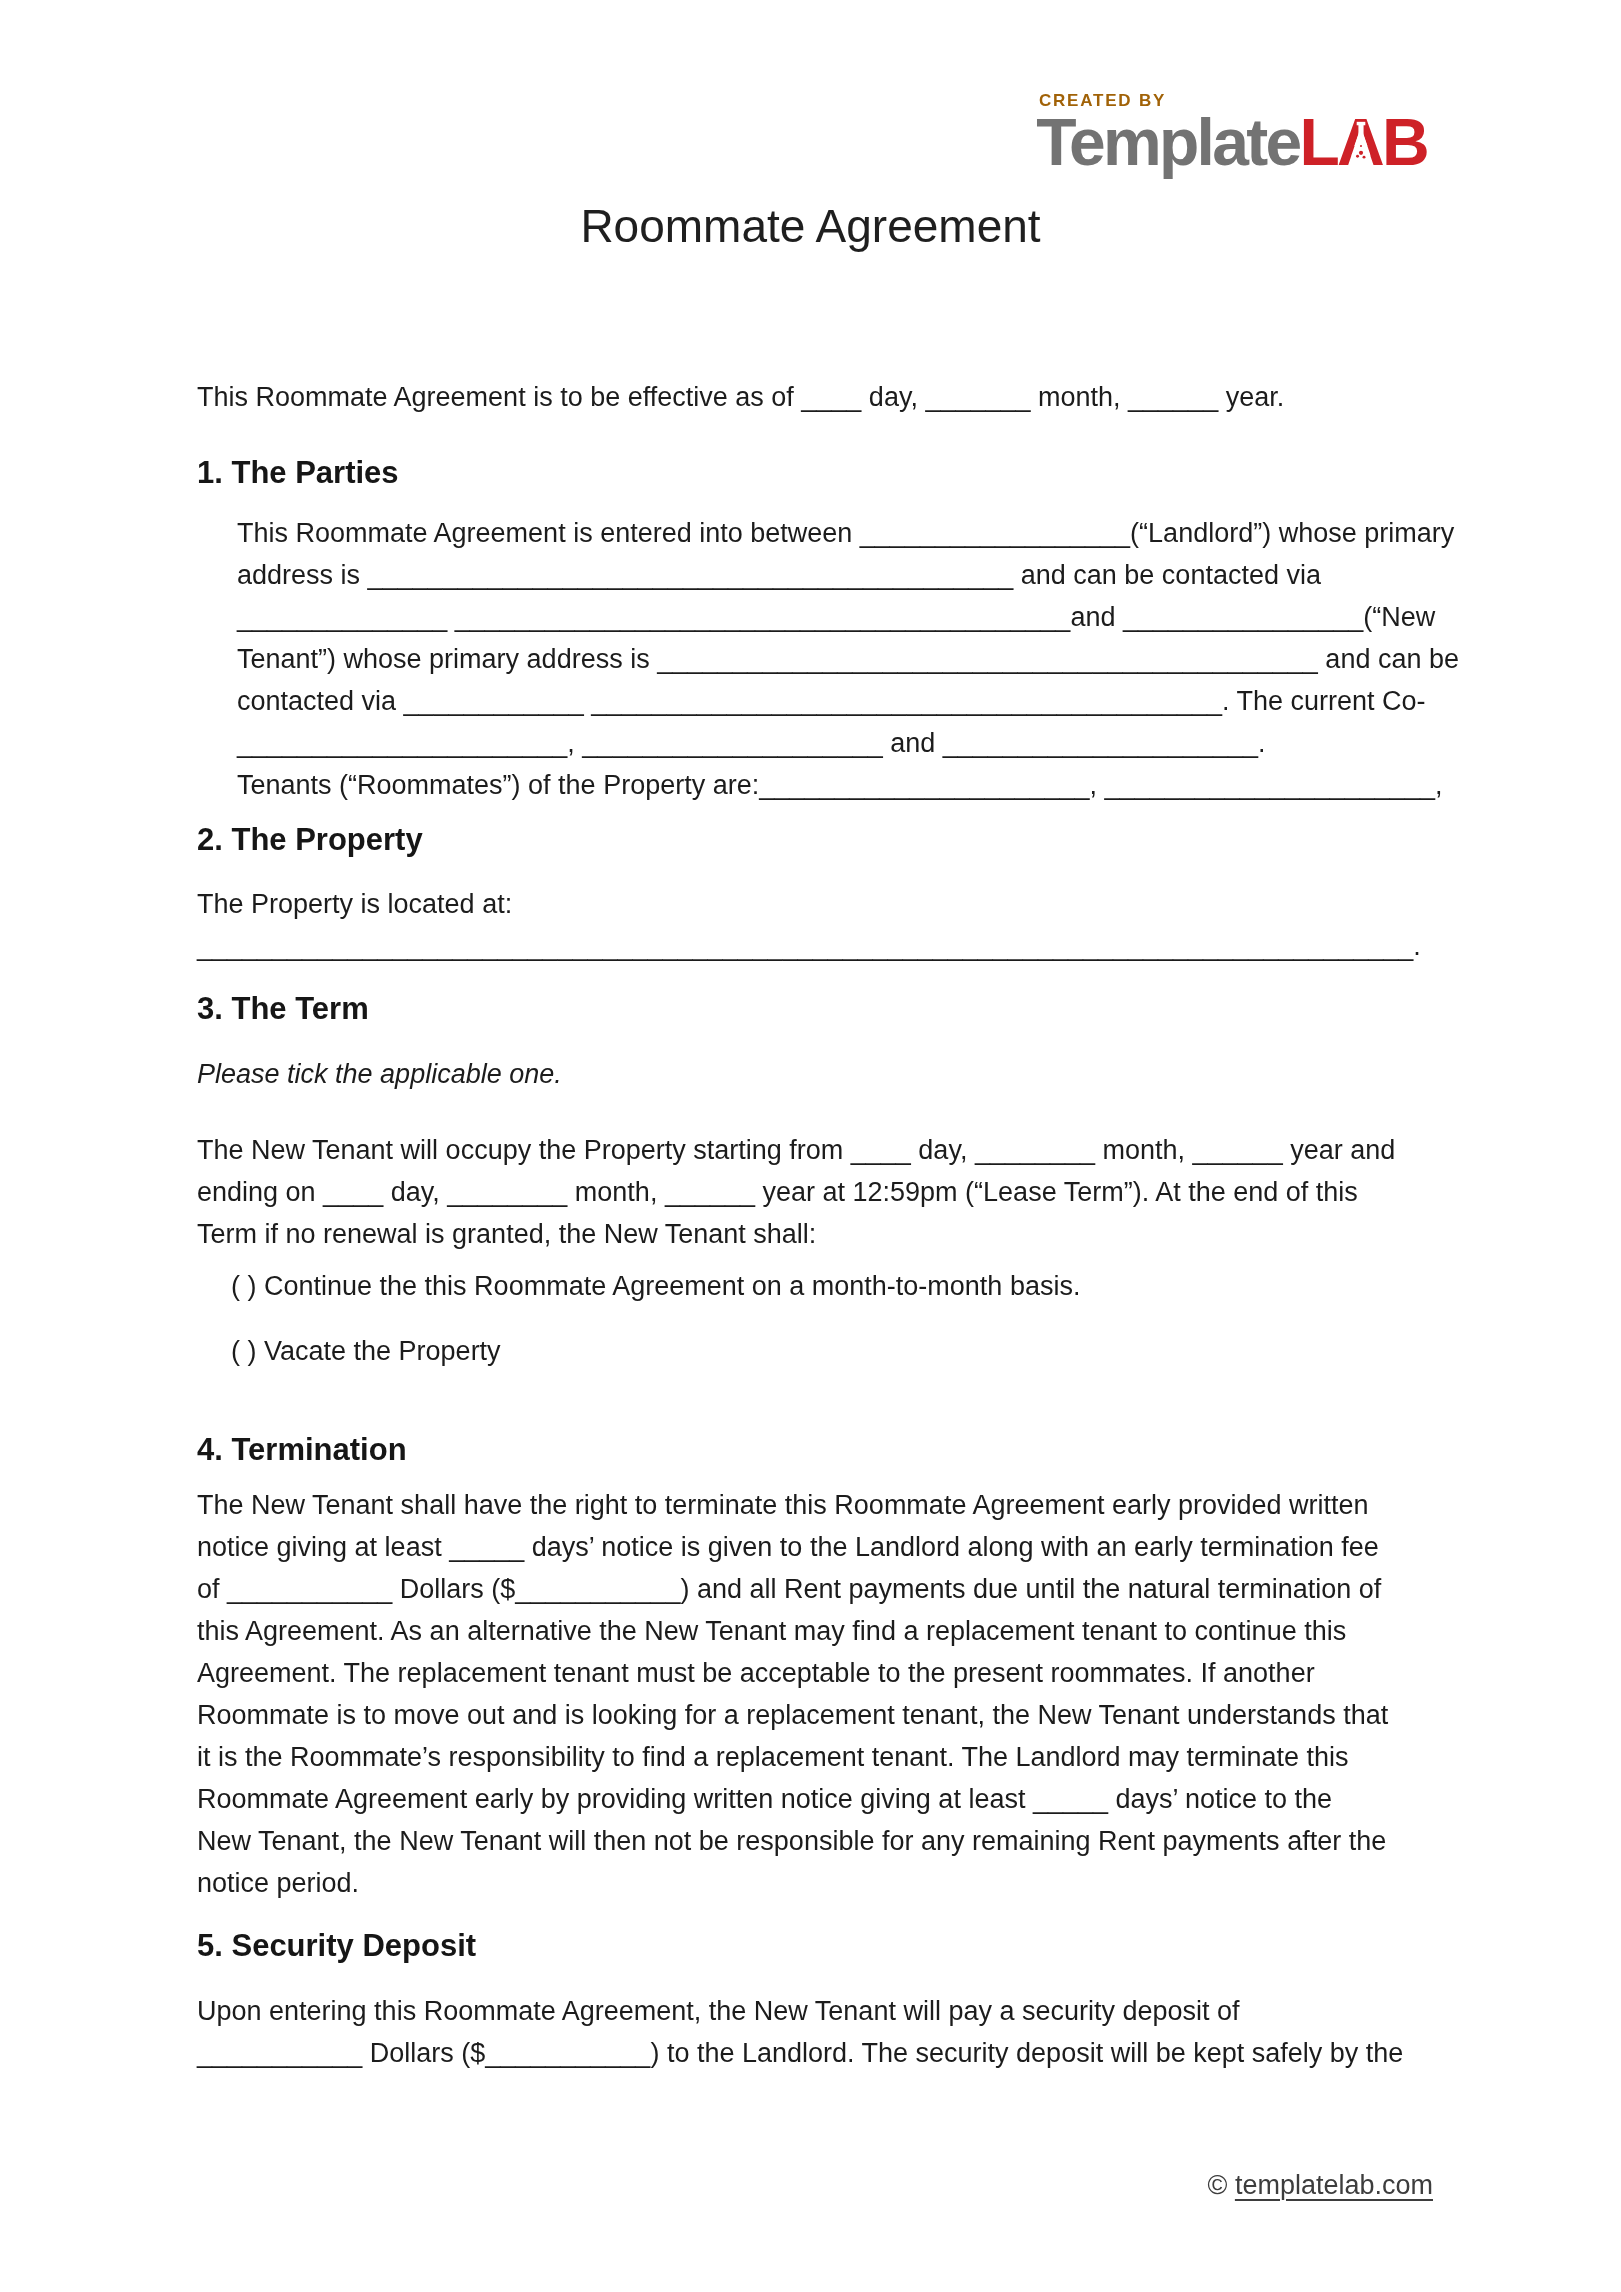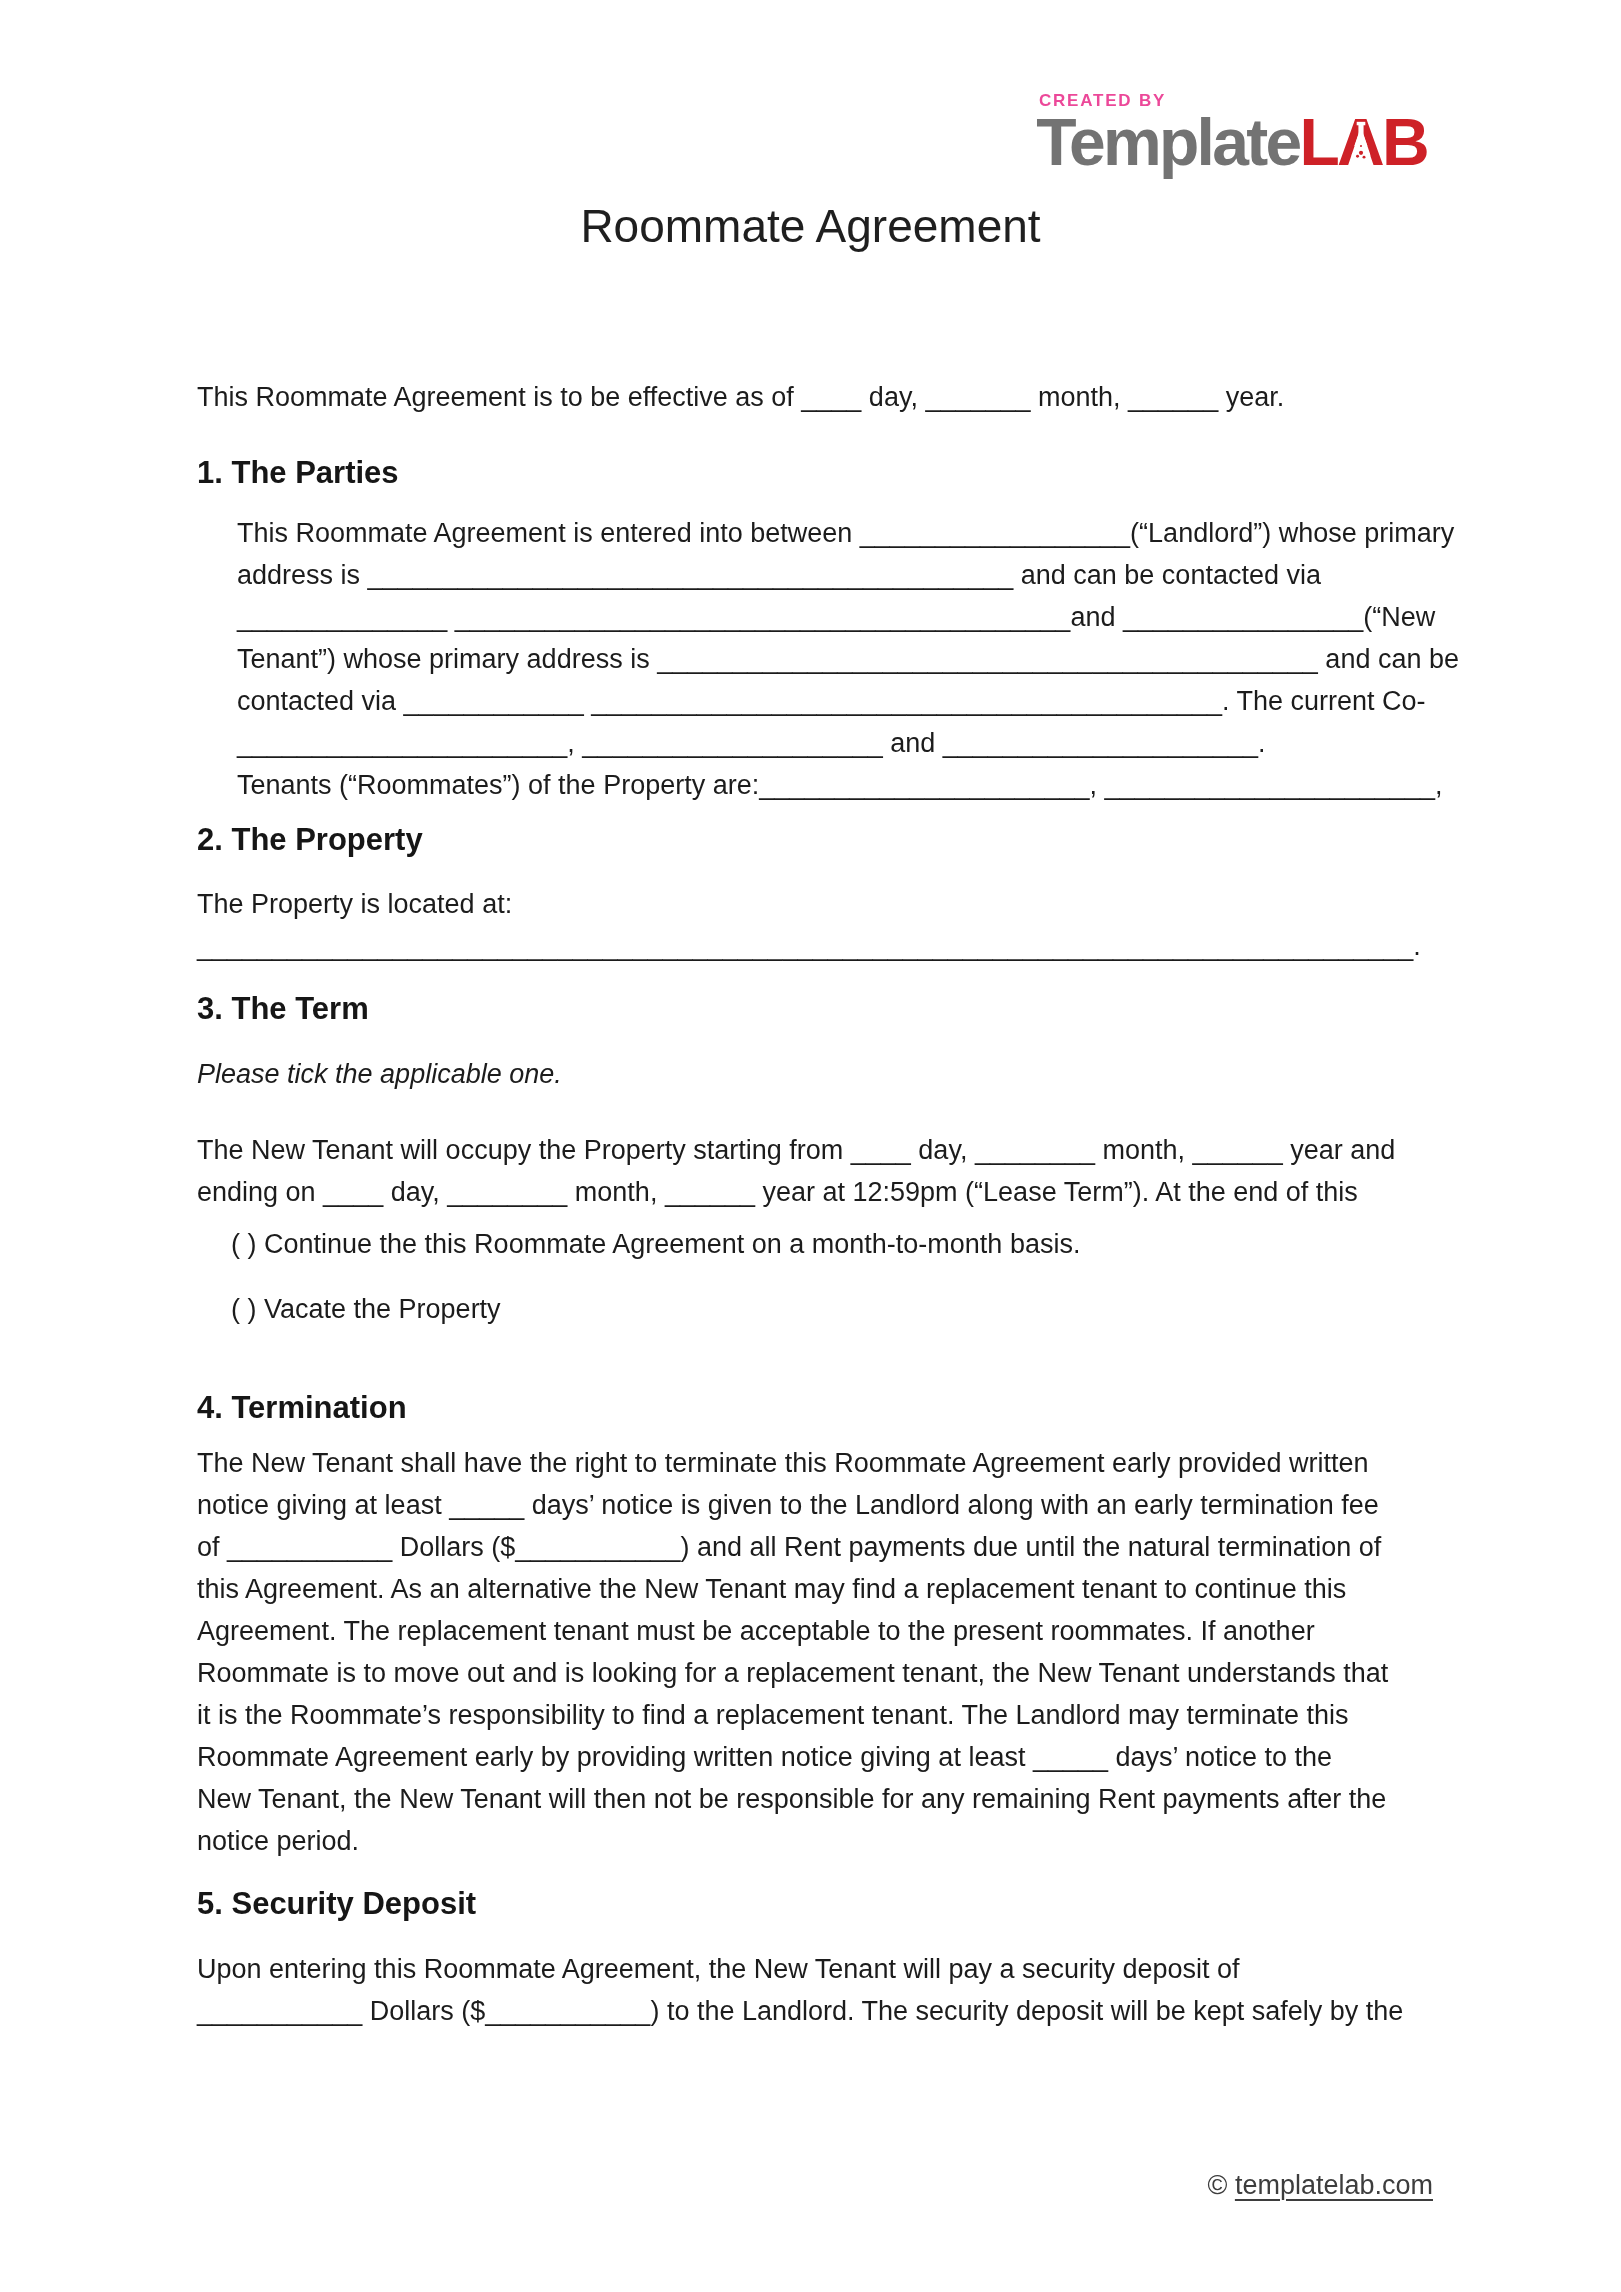--- a/index.html
+++ b/index.html
@@ -10,21 +10,21 @@
     background: #ffffff;
     font-family: "Liberation Sans", sans-serif;
     color: #1c1c1c;
     overflow: hidden;
   }
 
   
   .logo { position: absolute; top: 90px; right: 194px; text-align: left; }
   .created-by {
     font-size: 17px; font-weight: 700; letter-spacing: 1.8px;
-    color: #ec4899; line-height: 21.5px; padding-left: 2.7px;
+    color: #a16207; line-height: 21.5px; padding-left: 2.7px;
   }
   .brand {
     font-size: 66px; font-weight: 700; letter-spacing: -2.7px;
     line-height: 59px; margin-top: 1.8px; color: #404042; white-space: pre;
   }
   .brand-template { color: #737373; }
   .brand-lab { color: #ce2127; position: relative; display: inline-block; }
   .flask { position: absolute; left: 48%; top: 8px; transform: translateX(-50%);
            width: 22.4px; height: 43px; }
 
@@ -108,20 +108,21 @@
         <div class="tline">_________________________________________________________________________________.</div>
       </div>
 
     <h2 class="sec-h h-term">3. The Term</h2>
     <div class="para note">
       <div class="tline">Please tick the applicable one.</div>
     </div>
     <div class="para term">
         <div class="tline">The New Tenant will occupy the Property starting from ____ day, ________ month, ______ year and</div>
         <div class="tline">ending on ____ day, ________ month, ______ year at 12:59pm (“Lease Term”). At the end of this</div>
+        <div class="tline">Term if no renewal is granted, the New Tenant shall:</div>
       </div>
     <div class="options">
         <div class="tline">( ) Continue the this Roommate Agreement on a month-to-month basis.</div>
         <div class="tline">( ) Vacate the Property</div>
       </div>
 
     <h2 class="sec-h h-termination">4. Termination</h2>
     <div class="para termination">
         <div class="tline">The New Tenant shall have the right to terminate this Roommate Agreement early provided written</div>
         <div class="tline">notice giving at least _____ days’ notice is given to the Landlord along with an early termination fee</div>

